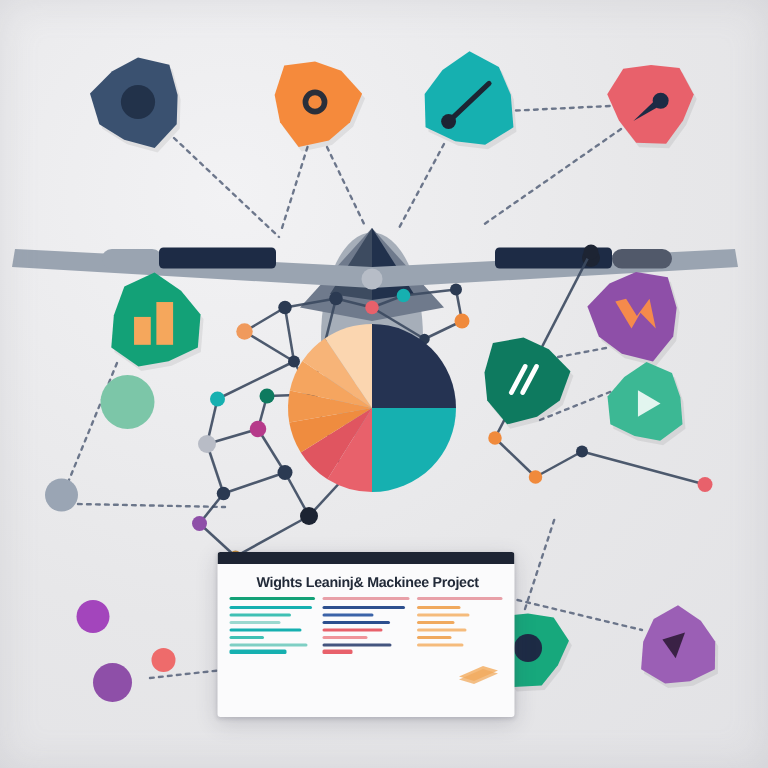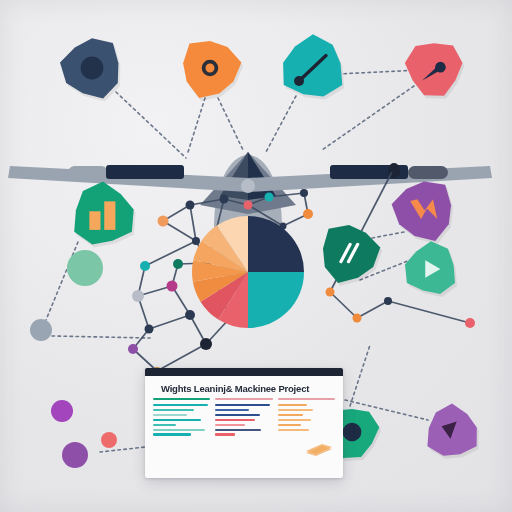--- a/index.html
+++ b/index.html
@@ -21,21 +21,21 @@
   
   .card{
     position:absolute;left:145px;top:368px;width:198px;height:110px;
     background:#fbfbfc;
     box-shadow:0 4px 14px rgba(60,60,80,.20), 0 1px 3px rgba(60,60,80,.18);
     border-radius:2px;overflow:hidden;
   }
   .card-bar{height:8px;background:#1d2433;width:100%;}
   .card-title{
     font-size:9.5px;font-weight:bold;color:#222a38;
-    padding:7px 10px 4px 16px;letter-spacing:-.2px;
+    padding:7px 10px 4px 26px;letter-spacing:-.2px;
     white-space:nowrap;overflow:hidden;
   }
   .card-cols{display:flex;gap:5px;padding:0 8px;}
   .col{flex:1;display:flex;flex-direction:column;gap:2.5px;}
   .rule{height:1.6px;border-radius:1px;margin-bottom:2px;}
   .ln{height:2.4px;border-radius:1px;}
   .thumb{position:absolute;right:9px;bottom:22px;width:30px;height:14px;}
 </style>
 </head>
 <body>

